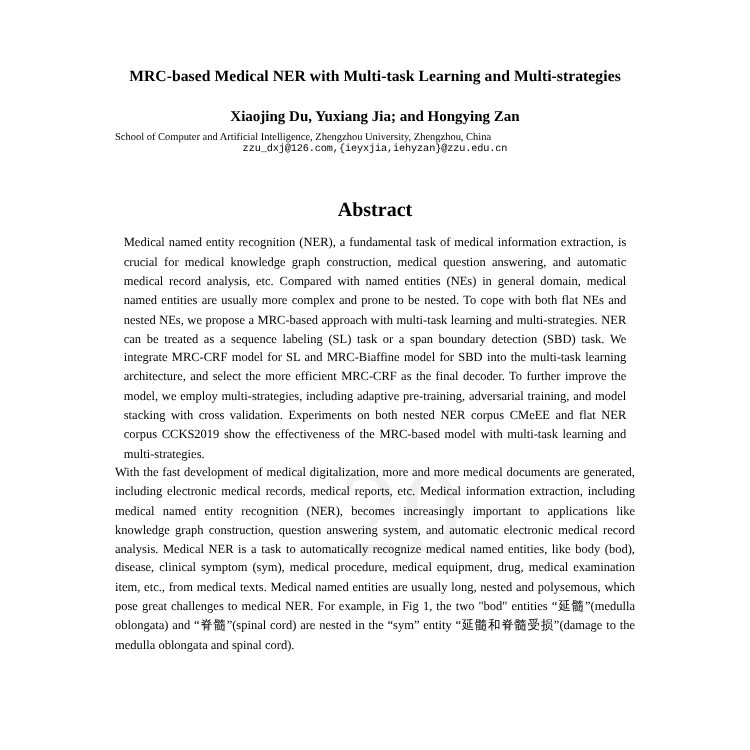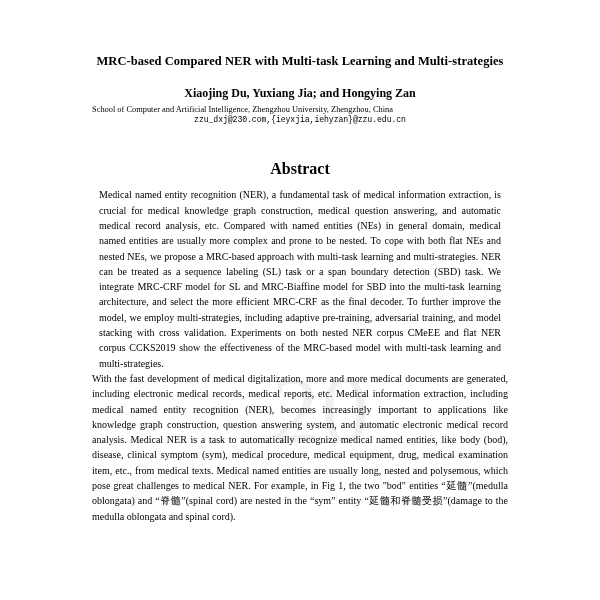--- a/index.html
+++ b/index.html
@@ -91,27 +91,27 @@
 </style>
 </head>
 <body>
 
 <div class="page">
 
   <div class="watermark">20</div>
 
   <div class="content">
 
-    <h1 class="title">MRC-based Compared NER with Multi-task Learning and Multi-strategies</h1>
+    <h1 class="title">MRC-based Medical NER with Multi-task Learning and Multi-strategies</h1>
 
     <div class="authors">Xiaojing Du, Yuxiang Jia; and Hongying Zan</div>
 
     <div class="affil">School of Computer and Artificial Intelligence, Zhengzhou University, Zhengzhou, China</div>
 
-    <div class="emails">zzu_dxj@230.com,{ieyxjia,iehyzan}@zzu.edu.cn</div>
+    <div class="emails">zzu_dxj@126.com,{ieyxjia,iehyzan}@zzu.edu.cn</div>
 
     <div class="abstract-head">Abstract</div>
 
     <div class="abstract-body">
       <p class="body-text">Medical named entity recognition (NER), a fundamental task of medical information extraction, is crucial for medical knowledge graph construction, medical question answering, and automatic medical record analysis, etc. Compared with named entities (NEs) in general domain, medical named entities are usually more complex and prone to be nested. To cope with both flat NEs and nested NEs, we propose a MRC-based approach with multi-task learning and multi-strategies. NER can be treated as a sequence labeling (SL) task or a span boundary detection (SBD) task. We integrate MRC-CRF model for SL and MRC-Biaffine model for SBD into the multi-task learning architecture, and select the more efficient MRC-CRF as the final decoder. To further improve the model, we employ multi-strategies, including adaptive pre-training, adversarial training, and model stacking with cross validation. Experiments on both nested NER corpus CMeEE and flat NER corpus CCKS2019 show the effectiveness of the MRC-based model with multi-task learning and multi-strategies.</p>
     </div>
 
 
     <p class="body-text">With the fast development of medical digitalization, more and more medical documents are generated, including electronic medical records, medical reports, etc. Medical information extraction, including medical named entity recognition (NER), becomes increasingly important to applications like knowledge graph construction, question answering system, and automatic electronic medical record analysis. Medical NER is a task to automatically recognize medical named entities, like body (bod), disease, clinical symptom (sym), medical procedure, medical equipment, drug, medical examination item, etc., from medical texts. Medical named entities are usually long, nested and polysemous, which pose great challenges to medical NER. For example, in Fig 1, the two "bod" entities “延髓”(medulla oblongata) and “脊髓”(spinal cord) are nested in the “sym” entity “延髓和脊髓受损”(damage to the medulla oblongata and spinal cord).</p>
 

